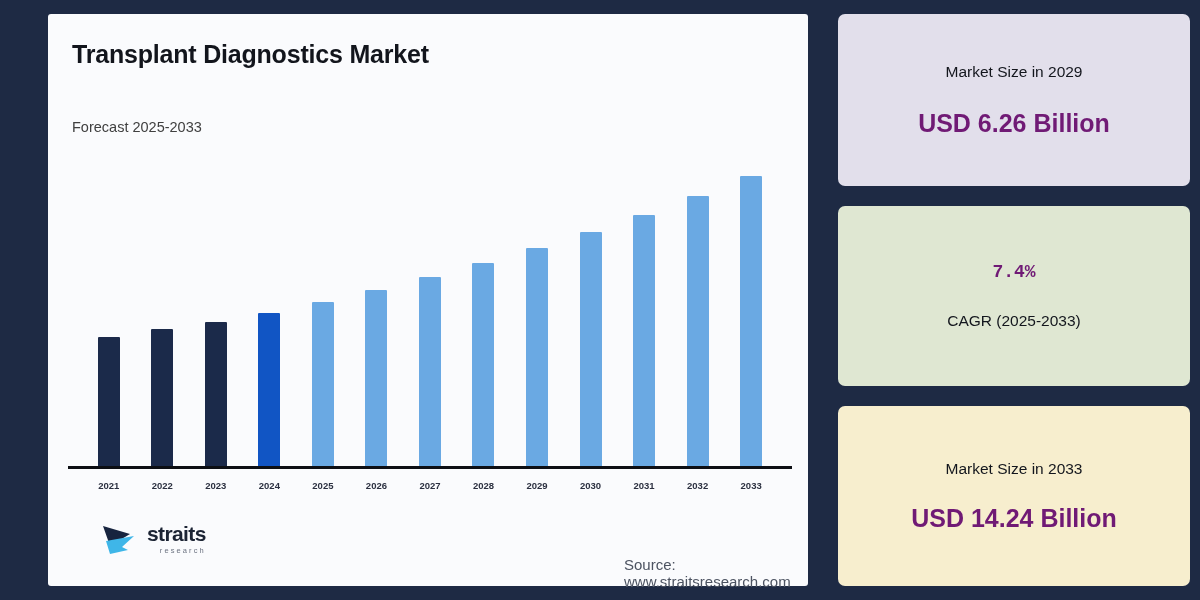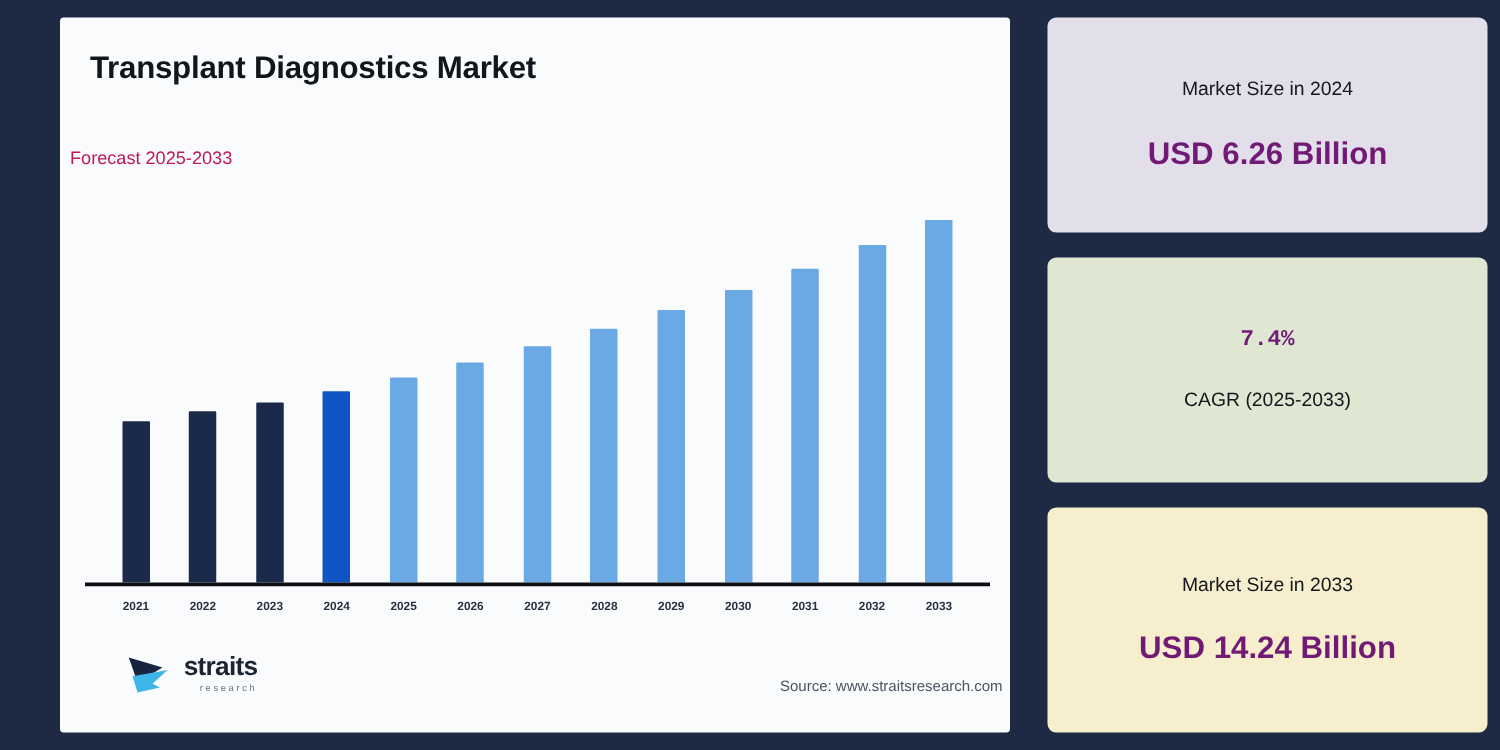--- a/index.html
+++ b/index.html
@@ -37,24 +37,24 @@
     position: absolute;
     left: 24px;
     top: 26px;
     font-size: 25px;
     font-weight: bold;
     color: #12151c;
     letter-spacing: -0.2px;
   }
   .chart-subtitle {
     position: absolute;
-    left: 8px;
+    left: 24px;
     top: 105px;
     font-size: 14.5px;
-    color: #be185d;
+    color: #404040;
   }
 
   
   .plot-area {
     position: absolute;
     left: 24px;
     top: 140px;
     width: 716px;
     height: 312px;
   }
@@ -137,22 +137,22 @@
   .brand-sub {
     font-size: 7.5px;
     color: #6b7280;
     letter-spacing: 2.1px;
     text-align: right;
     margin-top: 3px;
   }
   .source-note {
     position: absolute;
     left: 576px;
-    top: 528px;
-    font-size: 12px;
+    top: 542px;
+    font-size: 15px;
     color: #4c5costa;
     color: #4c5361;
   }
 
   
   .cards-col {
     position: absolute;
     left: 818px;
     top: 14px;
     width: 352px;
@@ -266,21 +266,21 @@
         <span class="brand-sub">research</span>
       </span>
     </div>
 
     <div class="source-note">Source: www.straitsresearch.com</div>
   </div>
 
   <div class="cards-col">
 
     <div class="stat-card card-1">
-      <div class="card-label">Market Size in 2024</div>
+      <div class="card-label">Market Size in 2029</div>
       <div class="card-value">USD 6.26 Billion</div>
     </div>
 
     <div class="stat-card card-2">
       <div class="card-value">7.4%</div>
       <div class="card-label">CAGR (2025-2033)</div>
     </div>
 
     <div class="stat-card card-3">
       <div class="card-label">Market Size in 2033</div>

